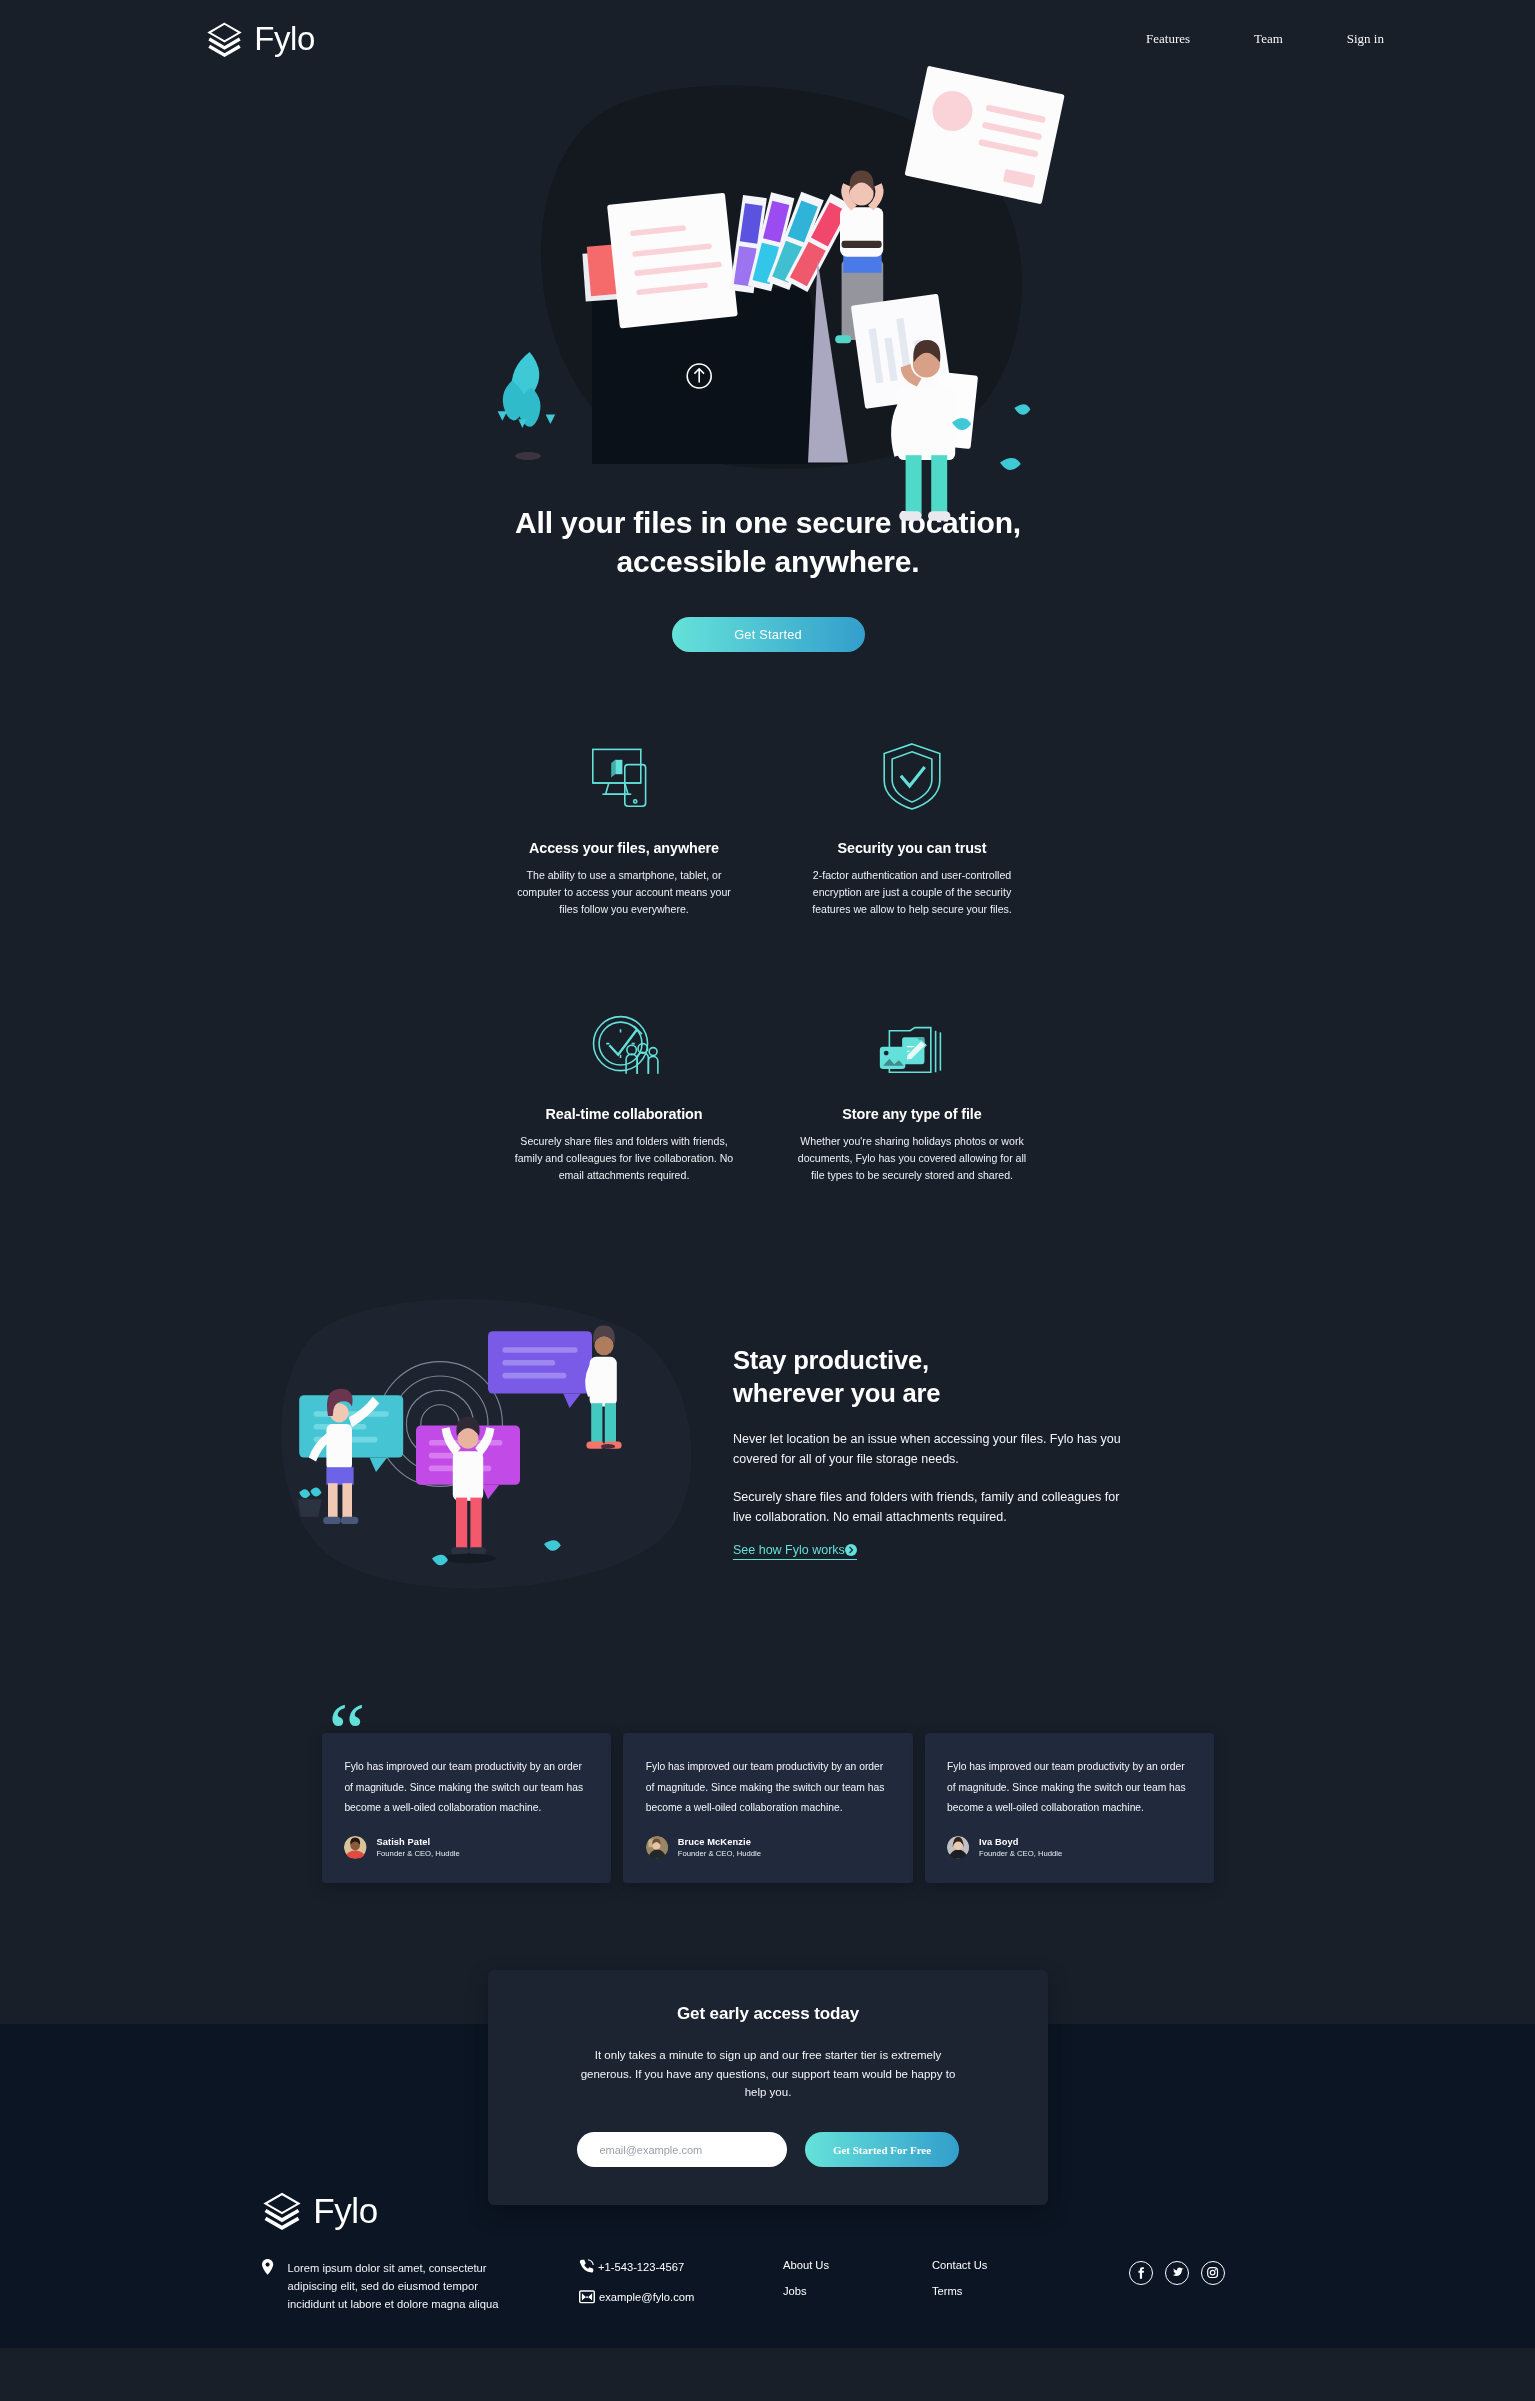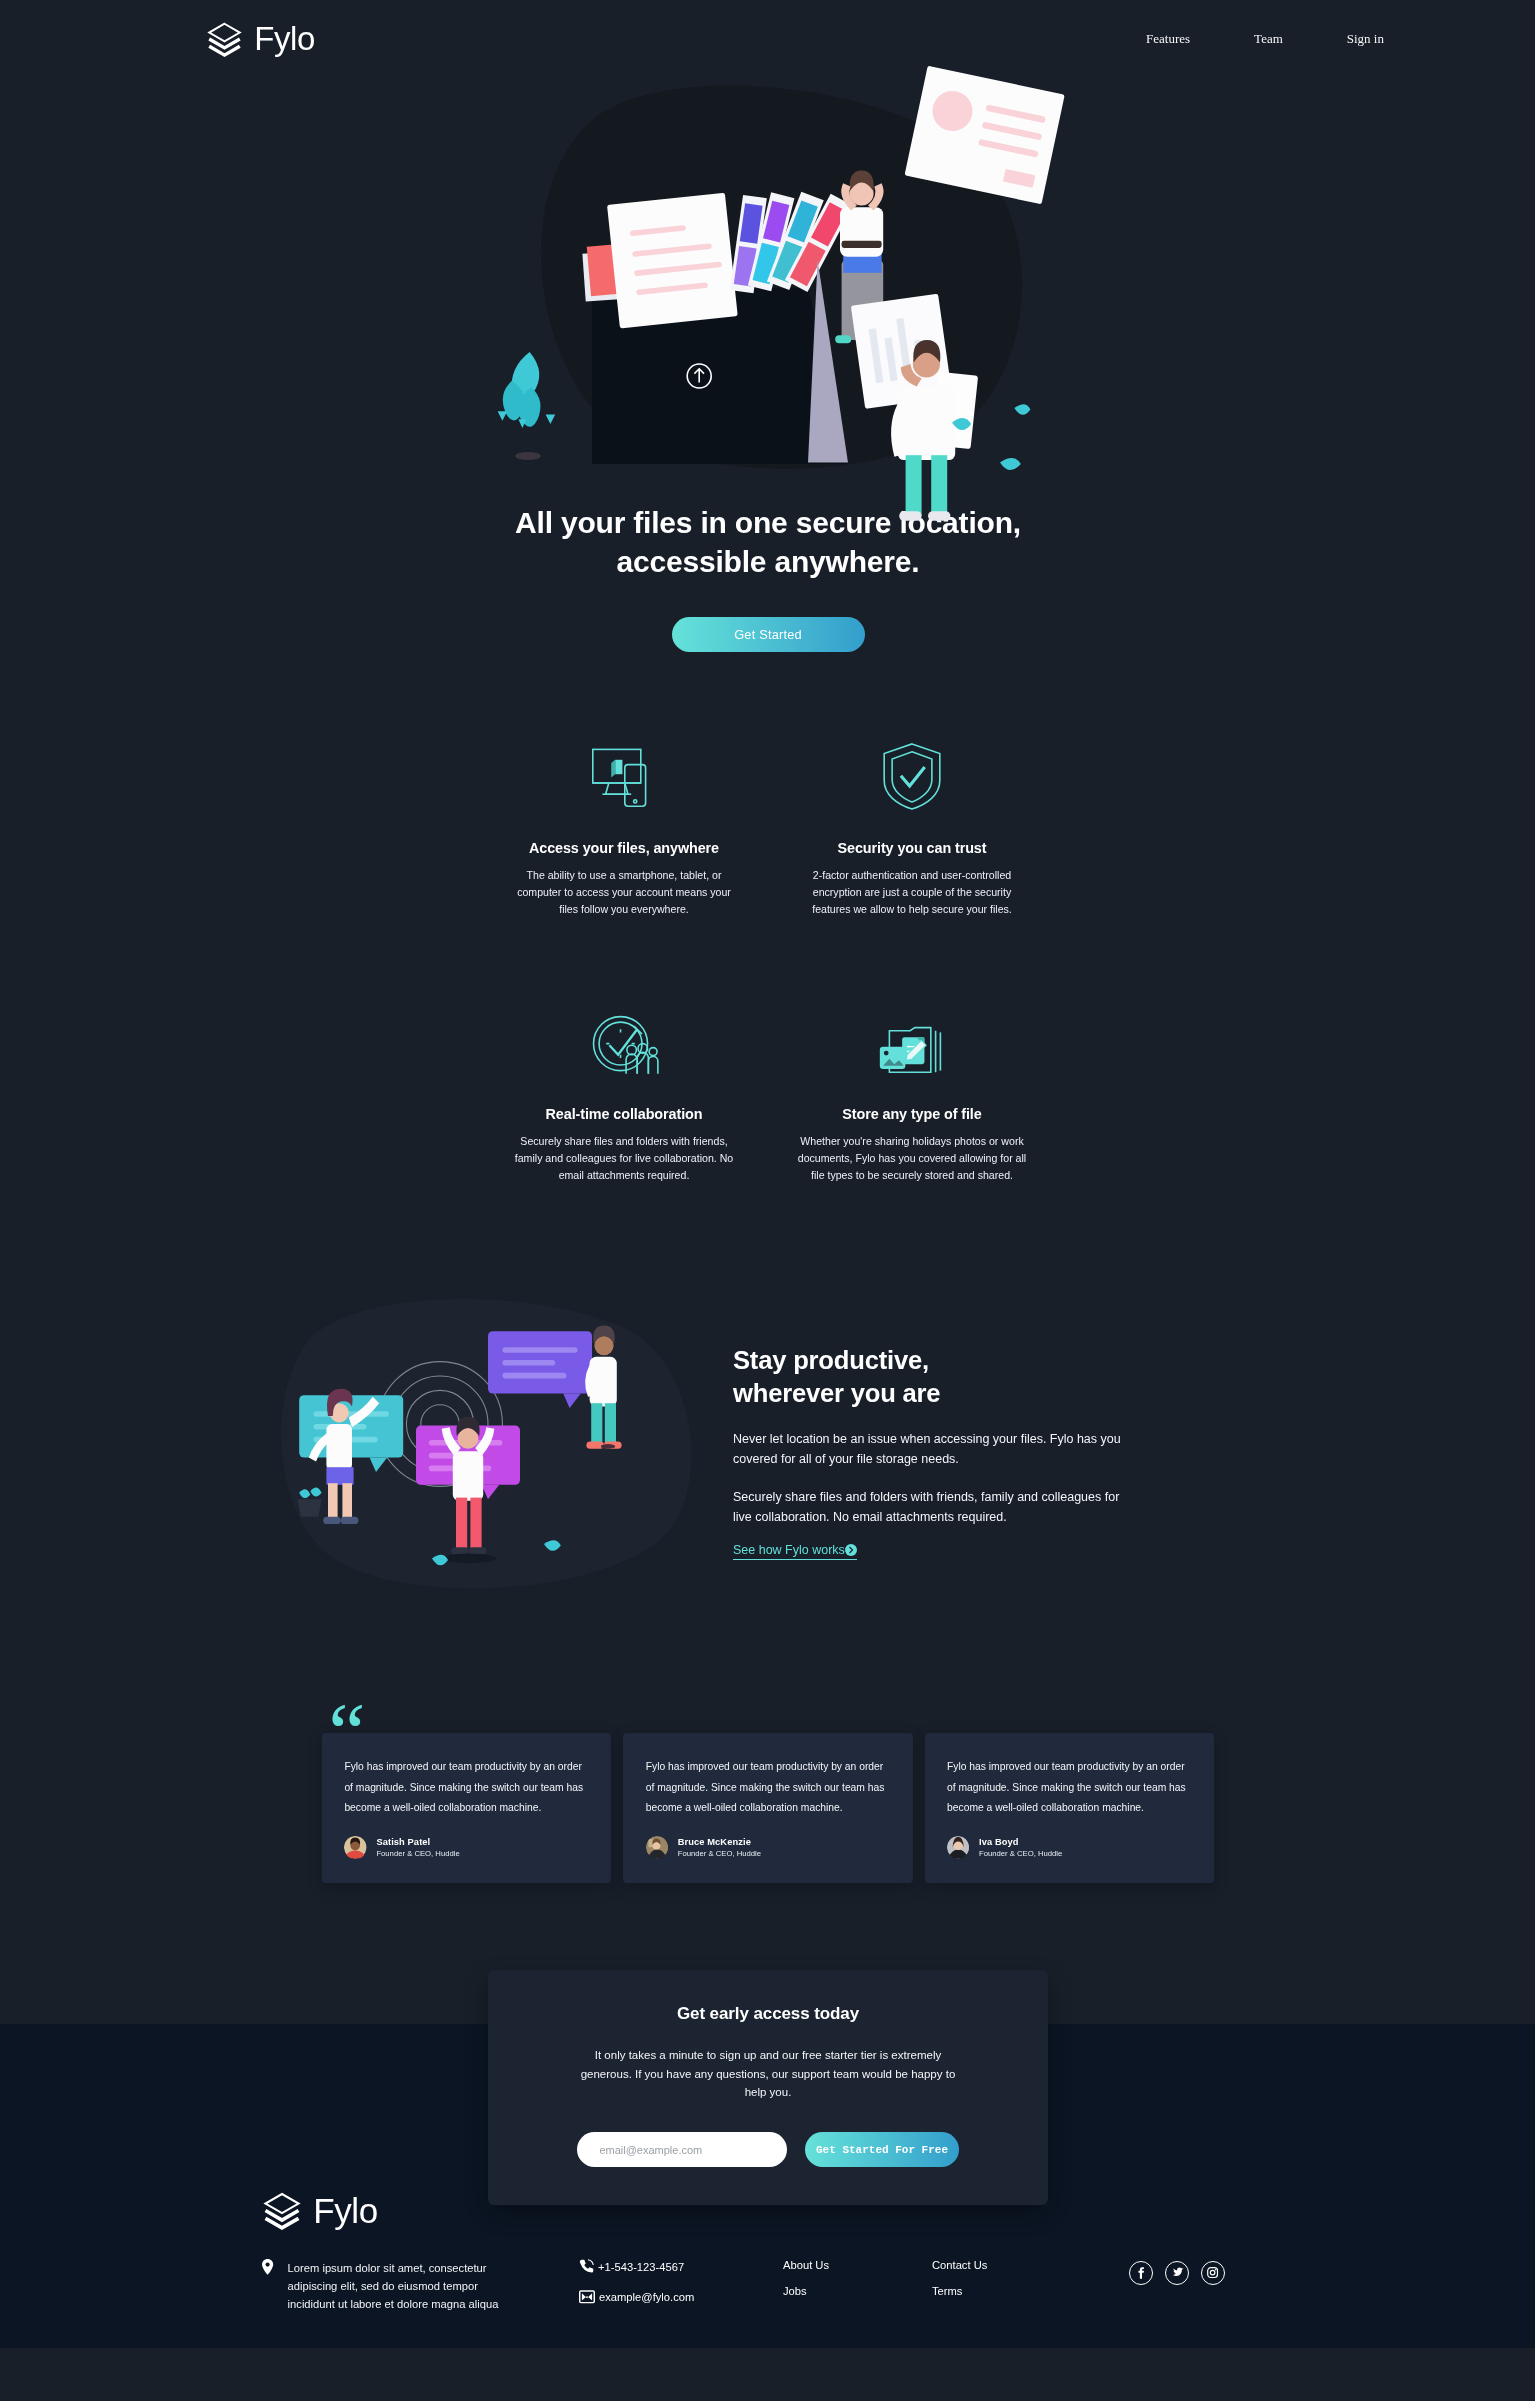--- a/index.html
+++ b/index.html
@@ -88,21 +88,21 @@
   .cta p{margin-top:22.4px;font-size:11.5px;line-height:1.62;color:#f3f5f9;}
   .cta-form{margin-top:30px;display:flex;gap:17.6px;justify-content:center;}
   .cta-input{
     flex:1;height:35px;border:0;border-radius:17.6px;background:#fff;color:#333;
     padding:0 22.4px;font-size:11px;font-family:inherit;outline:none;
   }
   .cta-input::placeholder{color:#9aa0a6;}
   .btn-cta{
     width:154px;height:35px;border:0;border-radius:17.6px;cursor:pointer;
     background:linear-gradient(90deg,#65E2D9 0%,#339ECC 100%);
-    color:#fff;font-size:11px;font-weight:700;font-family:Liberation Mono, monospace;
+    color:#fff;font-size:11px;font-weight:700;font-family:Liberation Serif, serif;
   }
   .footer-inner{width:1200px;margin:0 auto;padding-left:94px;}
   .footer-brand{display:flex;align-items:center;gap:11.2px;margin-bottom:27px;}
   .footer-brand .brand-mark{width:40px;height:37px;}
   .footer-brand .brand-text{font-size:35px;}
   .fcols{display:flex;align-items:flex-start;}
   .fc-addr{width:288px;display:flex;gap:14.4px;padding-top:3.2px;}
   .fc-addr p{font-size:11.2px;line-height:1.62;color:#f2f4f8;max-width:232px;}
   .fc-contact{width:204px;display:flex;flex-direction:column;gap:16px;padding-top:3.2px;margin-left:29px;}
   .cline{display:flex;align-items:center;gap:4px;font-size:11.2px;color:#f2f4f8;}

